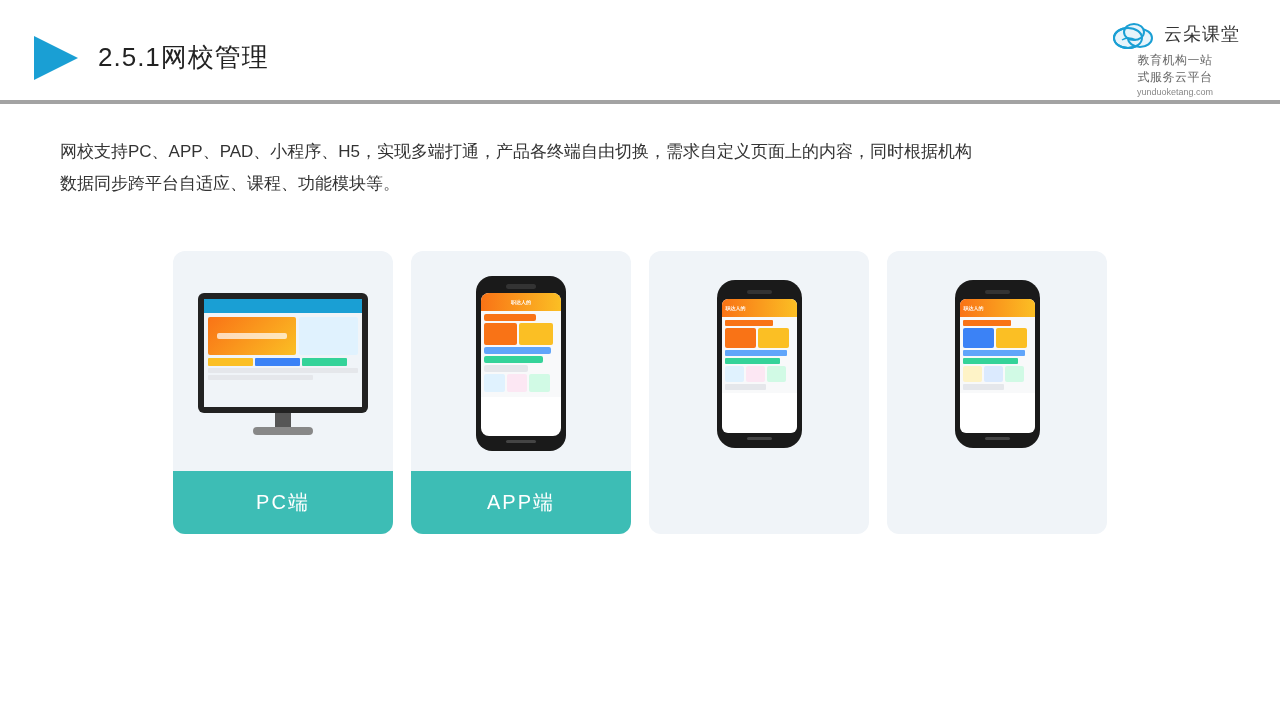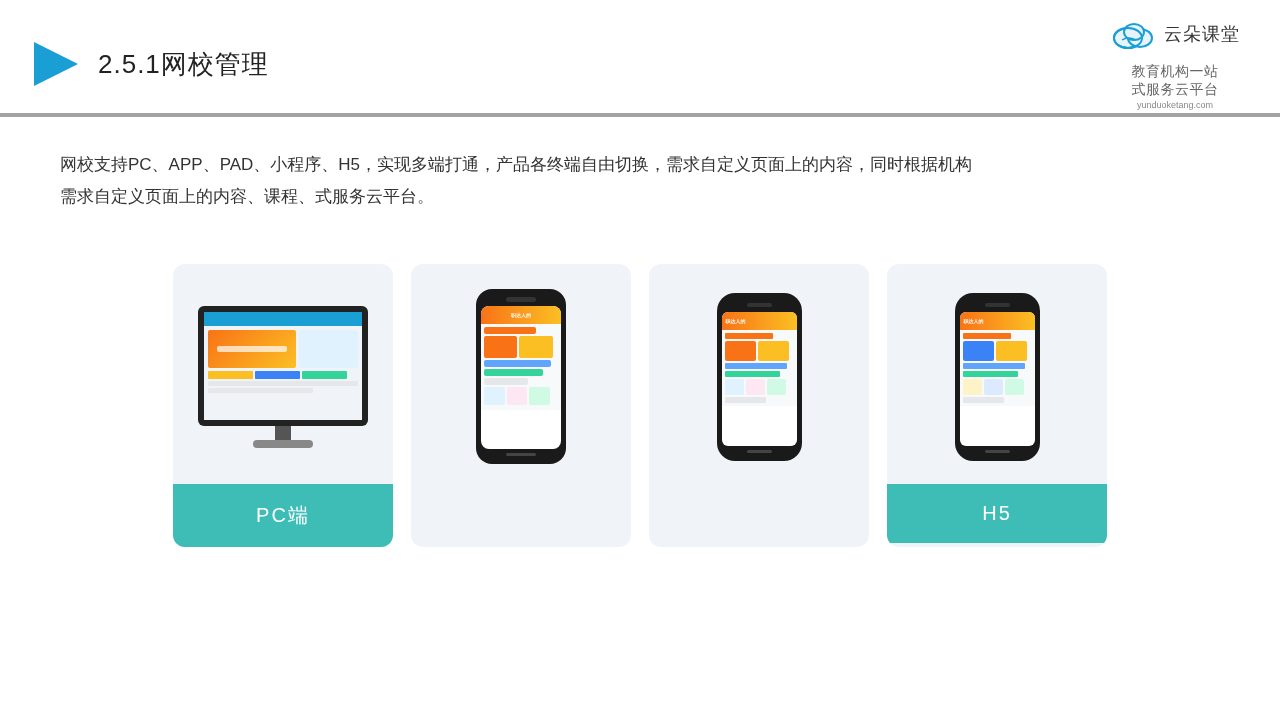--- a/index.html
+++ b/index.html
@@ -54,24 +54,24 @@
       width: 48px;
       height: 32px;
     }
     .logo-text-main {
       font-size: 18px;
       color: #333;
       font-weight: 500;
       letter-spacing: 1px;
     }
     .logo-text-sub {
-      font-size: 14px;
+      font-size: 12px;
       color: #666;
       letter-spacing: 0.5px;
-      margin-top: 13px;
+      margin-top: 2px;
       text-align: left;
     }
     .logo-url {
       font-size: 9px;
       color: #888;
       text-align: center;
       margin-top: 1px;
     }
 
     
@@ -332,21 +332,21 @@
     </div>
     <div class="logo-text-sub">教育机构一站<br>式服务云平台</div>
     <div class="logo-url">yunduoketang.com</div>
   </div>
 </div>
 
 <div class="description">
   <p>
     <span>网校支持PC、APP、PAD、小程序、H5，实现多端打通，产品各终端自由切换，需求自定义页面上的内容，同时根据机构</span>
     <br>
-    <span>需求自定义页面上的内容、课程、式服务云平台。</span>
+    <span>数据同步跨平台自适应、课程、功能模块等。</span>
   </p>
 </div>
 
 <div class="cards-section">
 
   <div class="card">
     <div class="card-image-area">
       <div class="device-pc">
         <div class="monitor-body">
           <div class="monitor-screen-inner">
@@ -397,20 +397,21 @@
                 <div style="width:28%;height:18px;background:#e0f2fe;border-radius:2px;"></div>
                 <div style="width:28%;height:18px;background:#fce7f3;border-radius:2px;"></div>
                 <div style="width:28%;height:18px;background:#d1fae5;border-radius:2px;"></div>
               </div>
             </div>
           </div>
           <div class="phone-bottom"></div>
         </div>
       </div>
     </div>
+    <div class="card-label">APP端</div>
   </div>
 
 
   <div class="card">
     <div class="card-image-area">
       <div class="device-phone">
         <div class="phone-mini-frame">
           <div class="phone-mini-notch"></div>
           <div class="phone-mini-screen">
             <div style="height:18px;background:linear-gradient(90deg,#f97316,#fbbf24);display:flex;align-items:center;padding:0 4px;">
@@ -460,16 +461,15 @@
                 <div style="width:28%;height:16px;background:#dbeafe;border-radius:2px;"></div>
                 <div style="width:28%;height:16px;background:#d1fae5;border-radius:2px;"></div>
               </div>
               <div style="height:6px;background:#e5e7eb;border-radius:1px;width:60%;"></div>
             </div>
           </div>
           <div style="width:25px;height:3px;background:#444;border-radius:2px;margin-top:4px;"></div>
         </div>
       </div>
     </div>
-    <div class="card-label">H5</div>
   </div>
 
 </div>
 
 </body></html>

